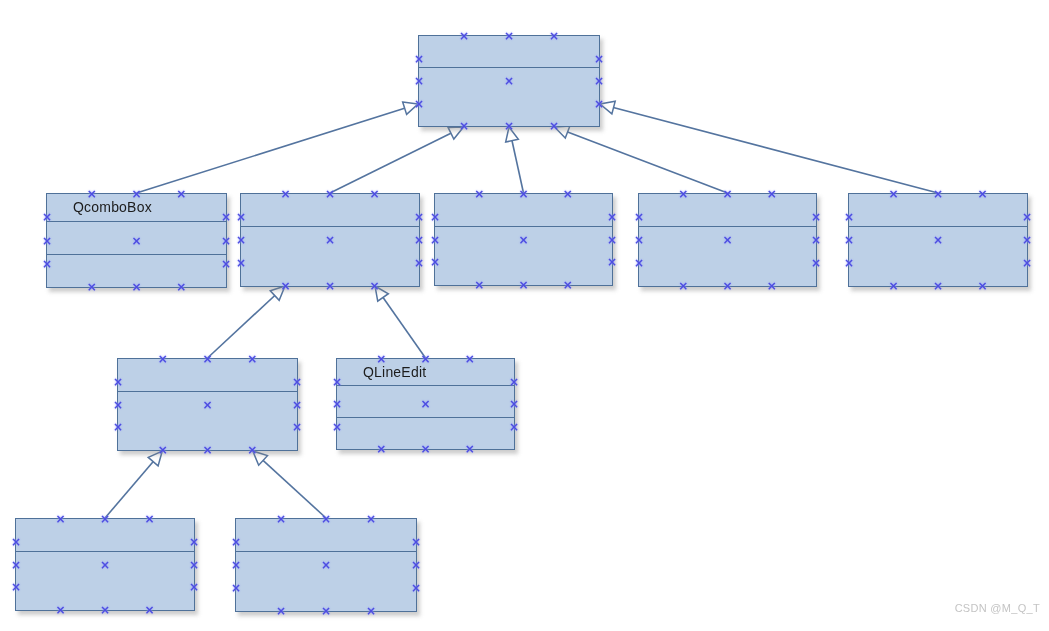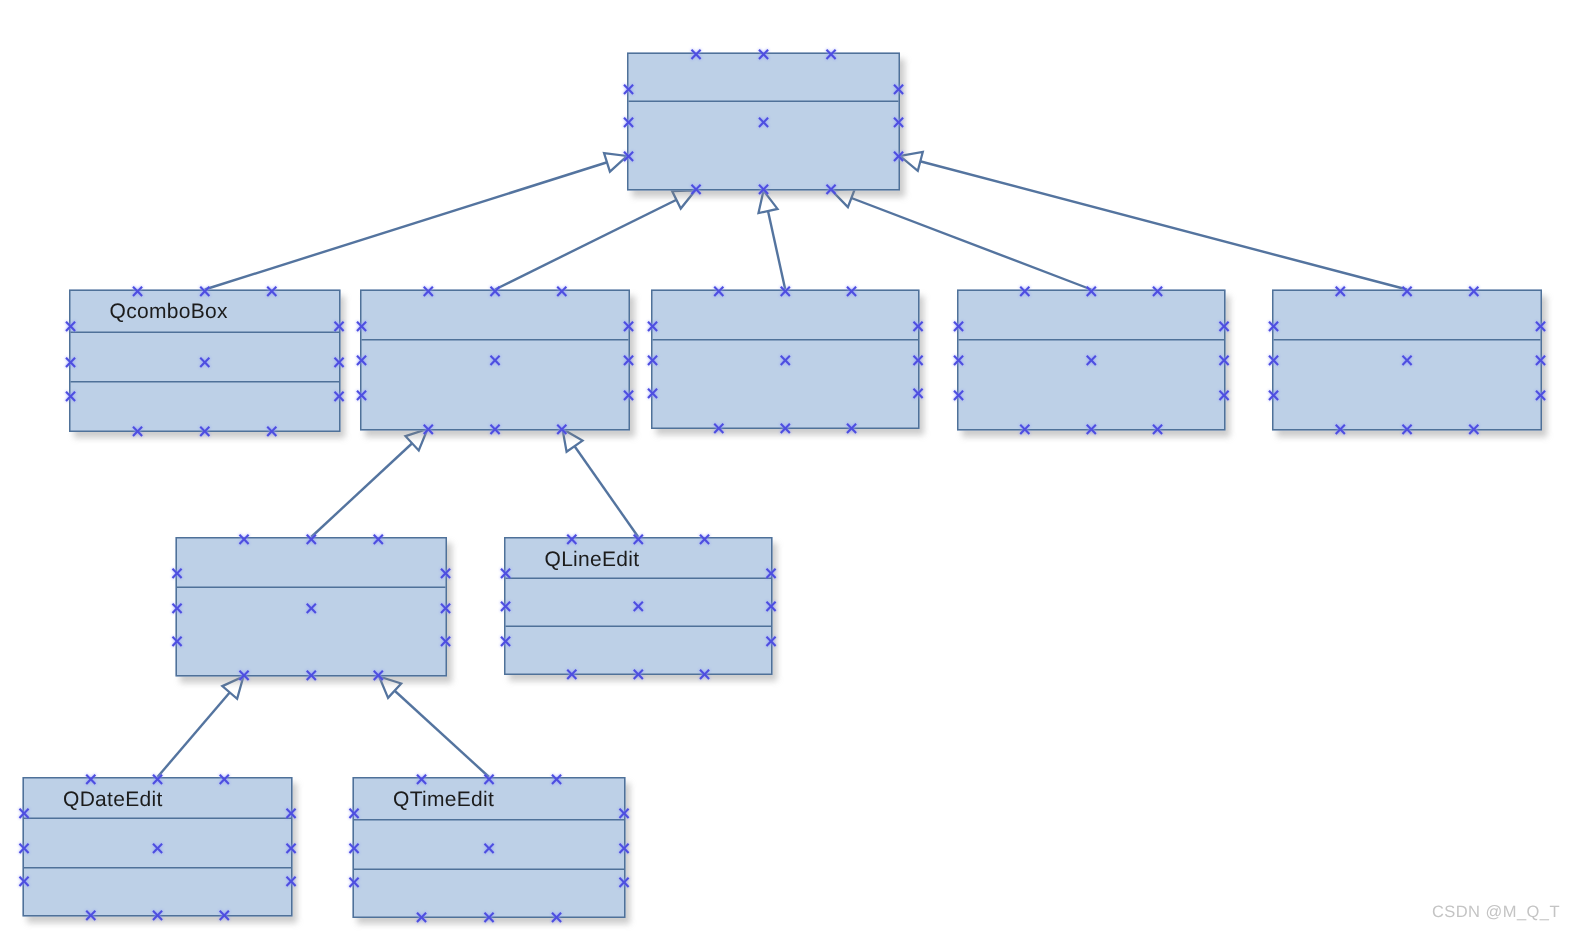--- a/index.html
+++ b/index.html
@@ -212,44 +212,38 @@
       <span class="handle" style="left: 100%; top: 25%;">×</span>
       <span class="handle" style="left: 100%; top: 50%;">×</span>
       <span class="handle" style="left: 100%; top: 75%;">×</span>
       <span class="handle" style="left: 25%; top: 100%;">×</span>
       <span class="handle" style="left: 50%; top: 100%;">×</span>
       <span class="handle" style="left: 75%; top: 100%;">×</span>
       <span class="handle" style="left: 50%; top: 50%;">×</span>
     </div>
 
   <div class="uml-box" style="left:15px;top:518px;width:180px;height:93px">
-    <div class="comp title-comp">
-      <span class="cls-title">QDateEdit</span>
-    </div>
     <div class="comp attr-comp"></div>
     <div class="comp op-op op-comp"></div>
   <span class="handle" style="left: 25%; top: 0%;">×</span>
       <span class="handle" style="left: 50%; top: 0%;">×</span>
       <span class="handle" style="left: 75%; top: 0%;">×</span>
       <span class="handle" style="left: 0%; top: 25%;">×</span>
       <span class="handle" style="left: 0%; top: 50%;">×</span>
       <span class="handle" style="left: 0%; top: 75%;">×</span>
       <span class="handle" style="left: 100%; top: 25%;">×</span>
       <span class="handle" style="left: 100%; top: 50%;">×</span>
       <span class="handle" style="left: 100%; top: 75%;">×</span>
       <span class="handle" style="left: 25%; top: 100%;">×</span>
       <span class="handle" style="left: 50%; top: 100%;">×</span>
       <span class="handle" style="left: 75%; top: 100%;">×</span>
       <span class="handle" style="left: 50%; top: 50%;">×</span>
     </div>
 
   <div class="uml-box" style="left:235px;top:518px;width:182px;height:94px">
-    <div class="comp title-comp">
-      <span class="cls-title">QTimeEdit</span>
-    </div>
     <div class="comp attr-comp"></div>
     <div class="comp op-comp"></div>
   <span class="handle" style="left: 25%; top: 0%;">×</span>
       <span class="handle" style="left: 50%; top: 0%;">×</span>
       <span class="handle" style="left: 75%; top: 0%;">×</span>
       <span class="handle" style="left: 0%; top: 25%;">×</span>
       <span class="handle" style="left: 0%; top: 50%;">×</span>
       <span class="handle" style="left: 0%; top: 75%;">×</span>
       <span class="handle" style="left: 100%; top: 25%;">×</span>
       <span class="handle" style="left: 100%; top: 50%;">×</span>

